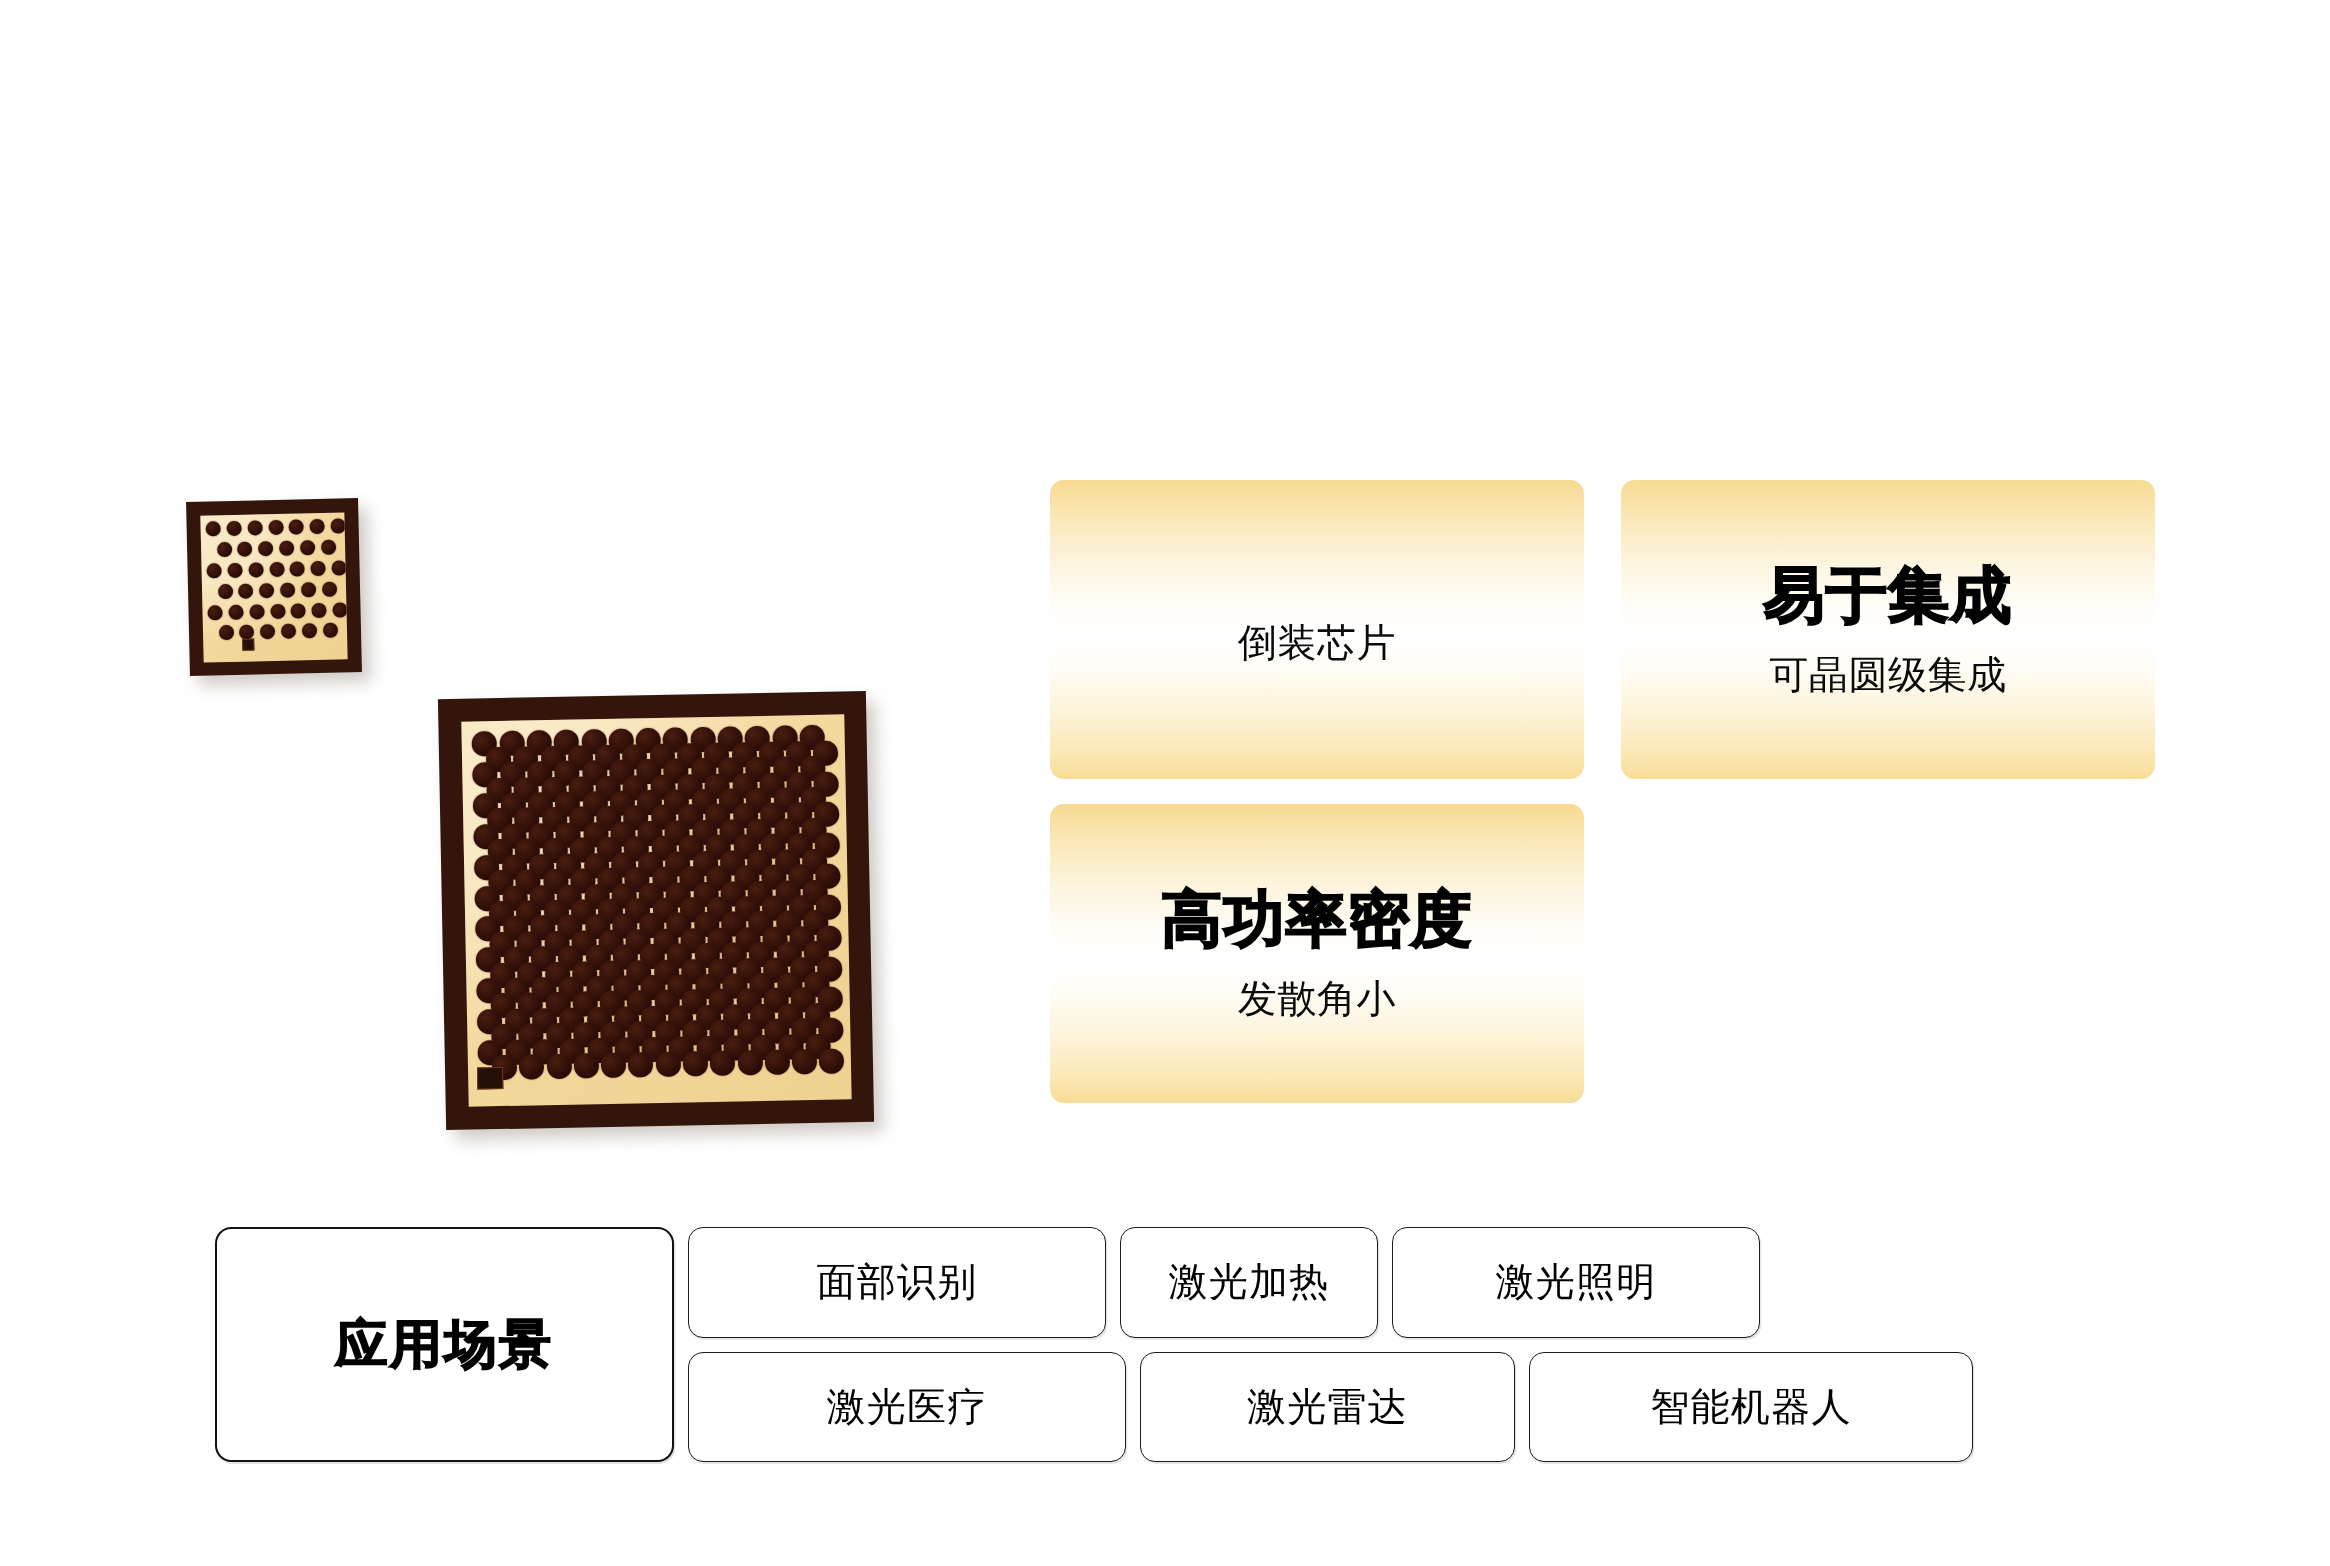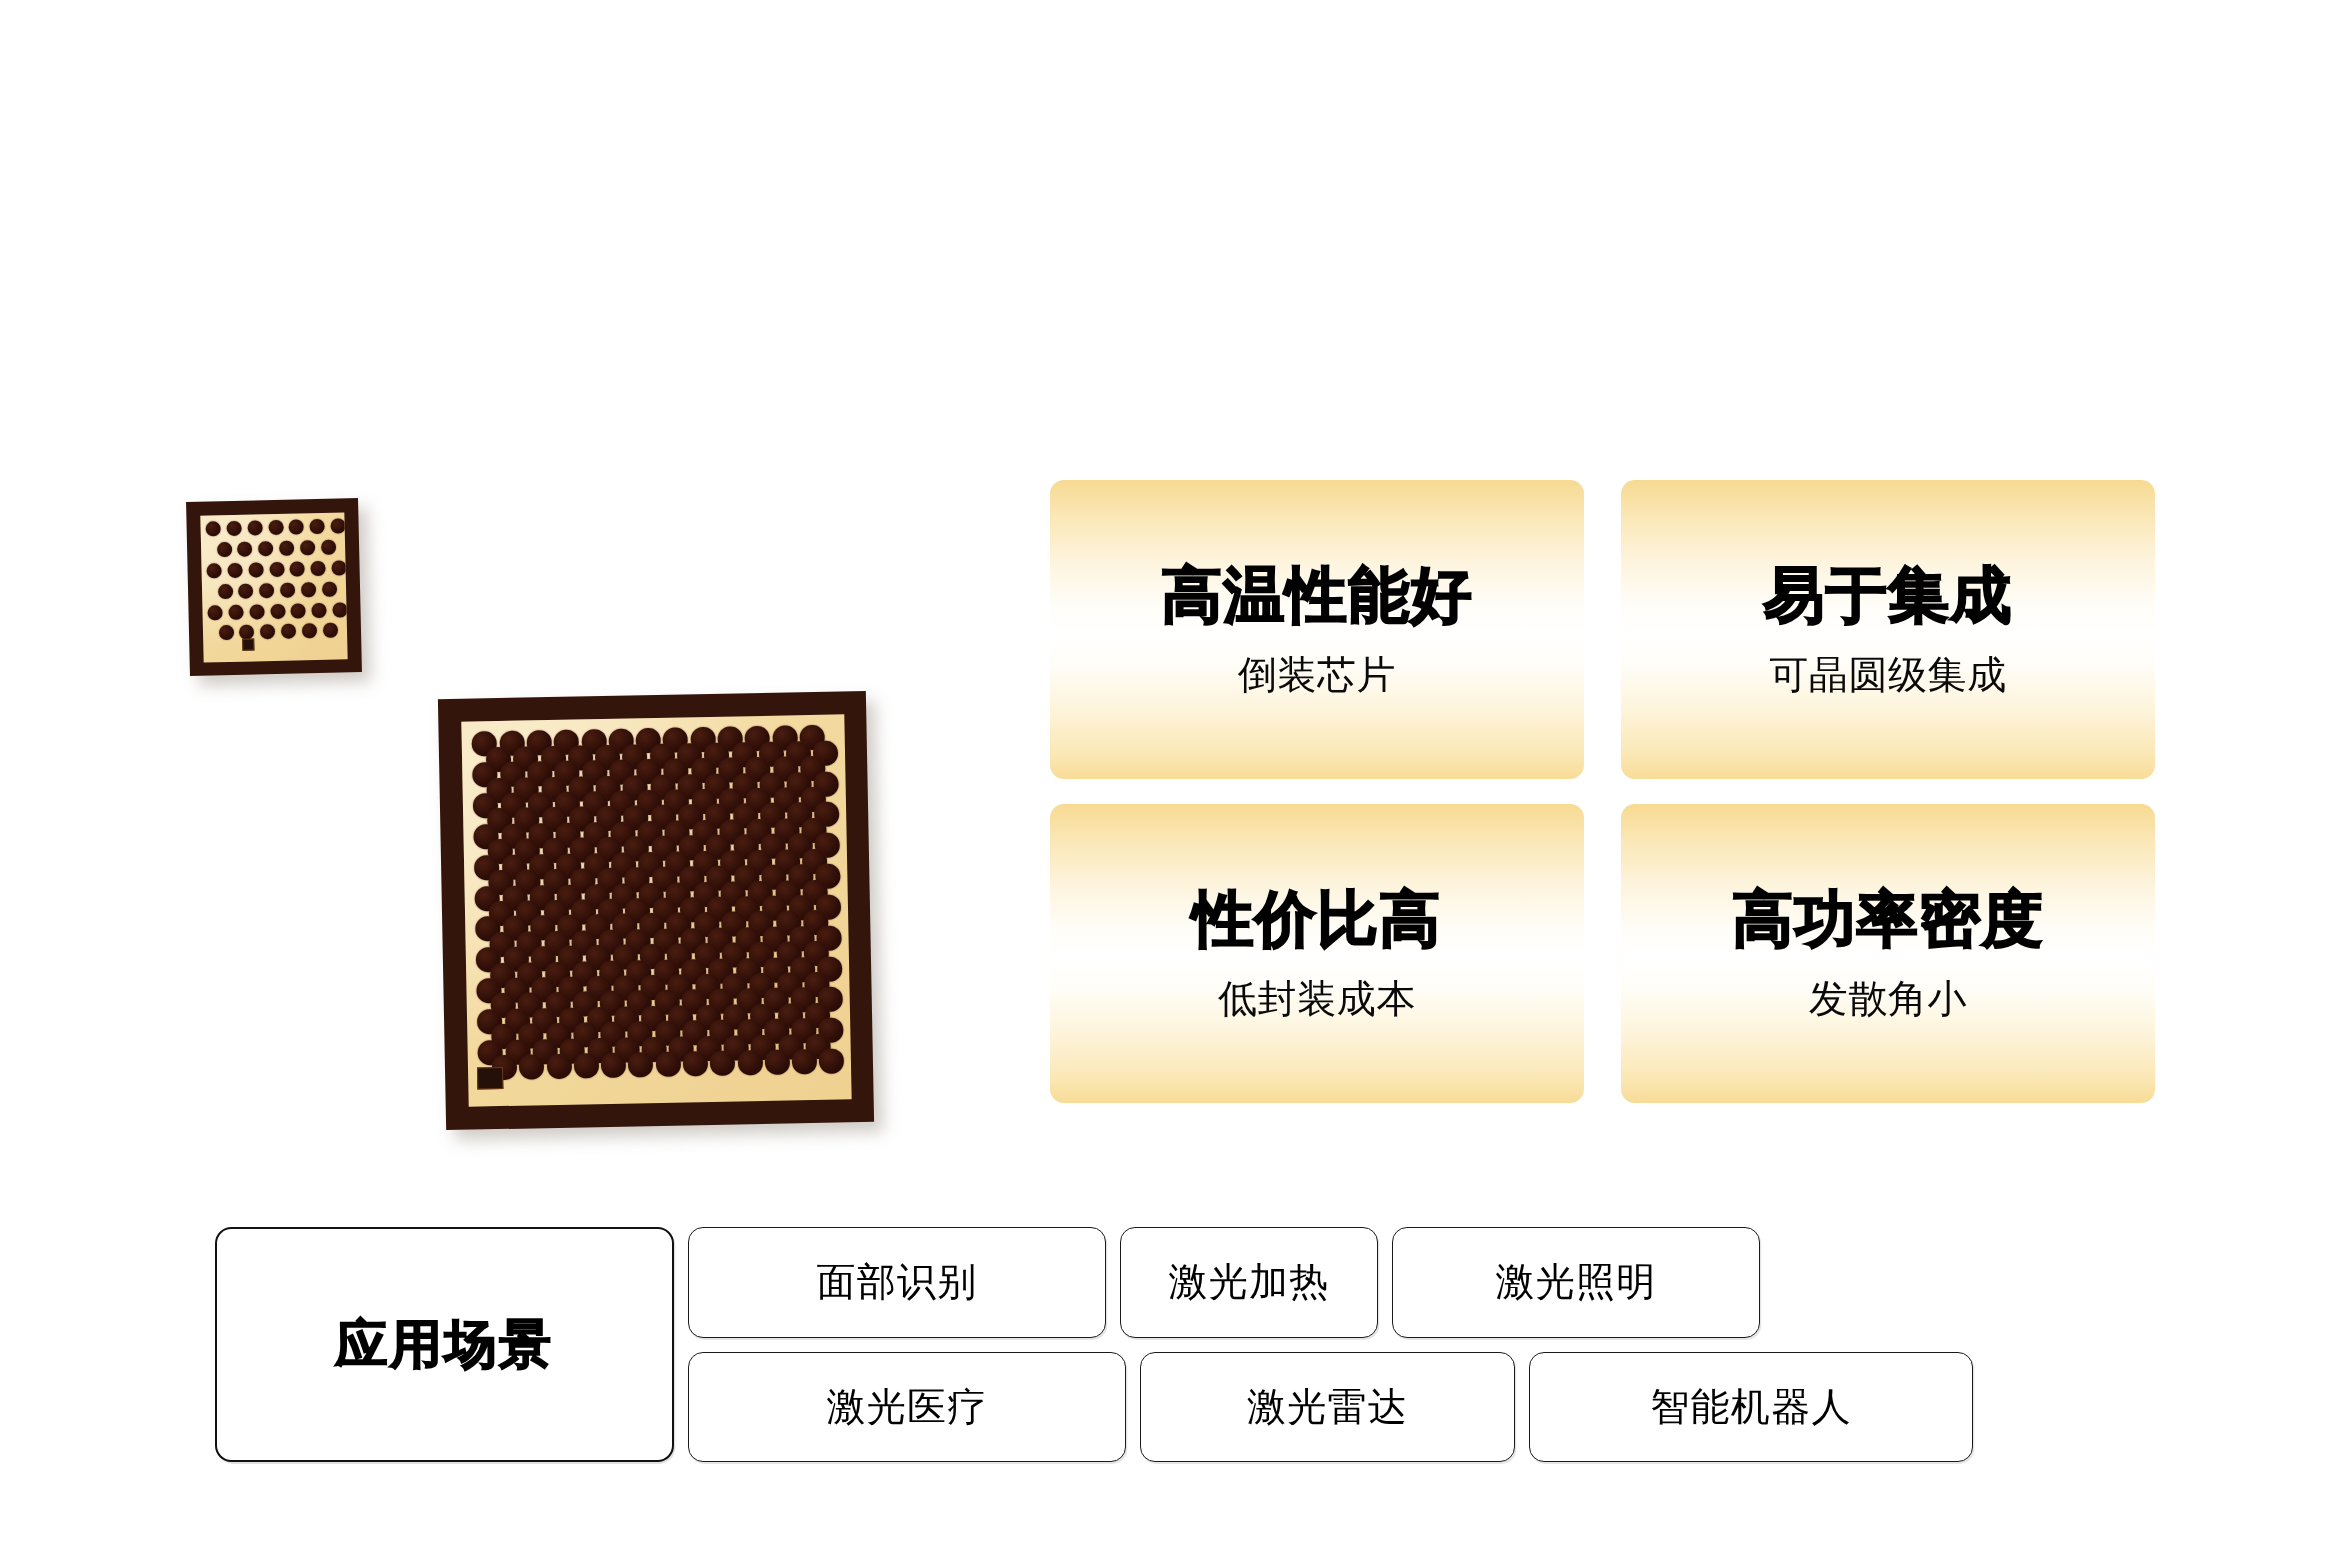--- a/index.html
+++ b/index.html
@@ -474,30 +474,25 @@
         <div class="pad" style="left: 297px; top: 334px; width: 24.6px; height: 24.6px;"></div>
         <div class="pad" style="left: 324px; top: 334px; width: 24.6px; height: 24.6px;"></div>
         <div class="pad" style="left: 351px; top: 334px; width: 24.6px; height: 24.6px;"></div>
         <div class="mark" style="left: 8.8px; top: 346px; width: 24px; height: 20px;"></div>
       </div>
   </div>
 </div>
 
 <div id="cards">
   <div class="card">
-    <div class="card-title">高温性能好</div>
     <div class="card-sub">倒装芯片</div>
   </div>
   <div class="card">
     <div class="card-title">易于集成</div>
     <div class="card-sub">可晶圆级集成</div>
-  </div>
-  <div class="card">
-    <div class="card-title">性价比高</div>
-    <div class="card-sub">低封装成本</div>
   </div>
   <div class="card">
     <div class="card-title">高功率密度</div>
     <div class="card-sub">发散角小</div>
   </div>
 </div>
 
 <div id="apps">
   <div id="apps-label">
     <span class="txt">应用场景</span>

